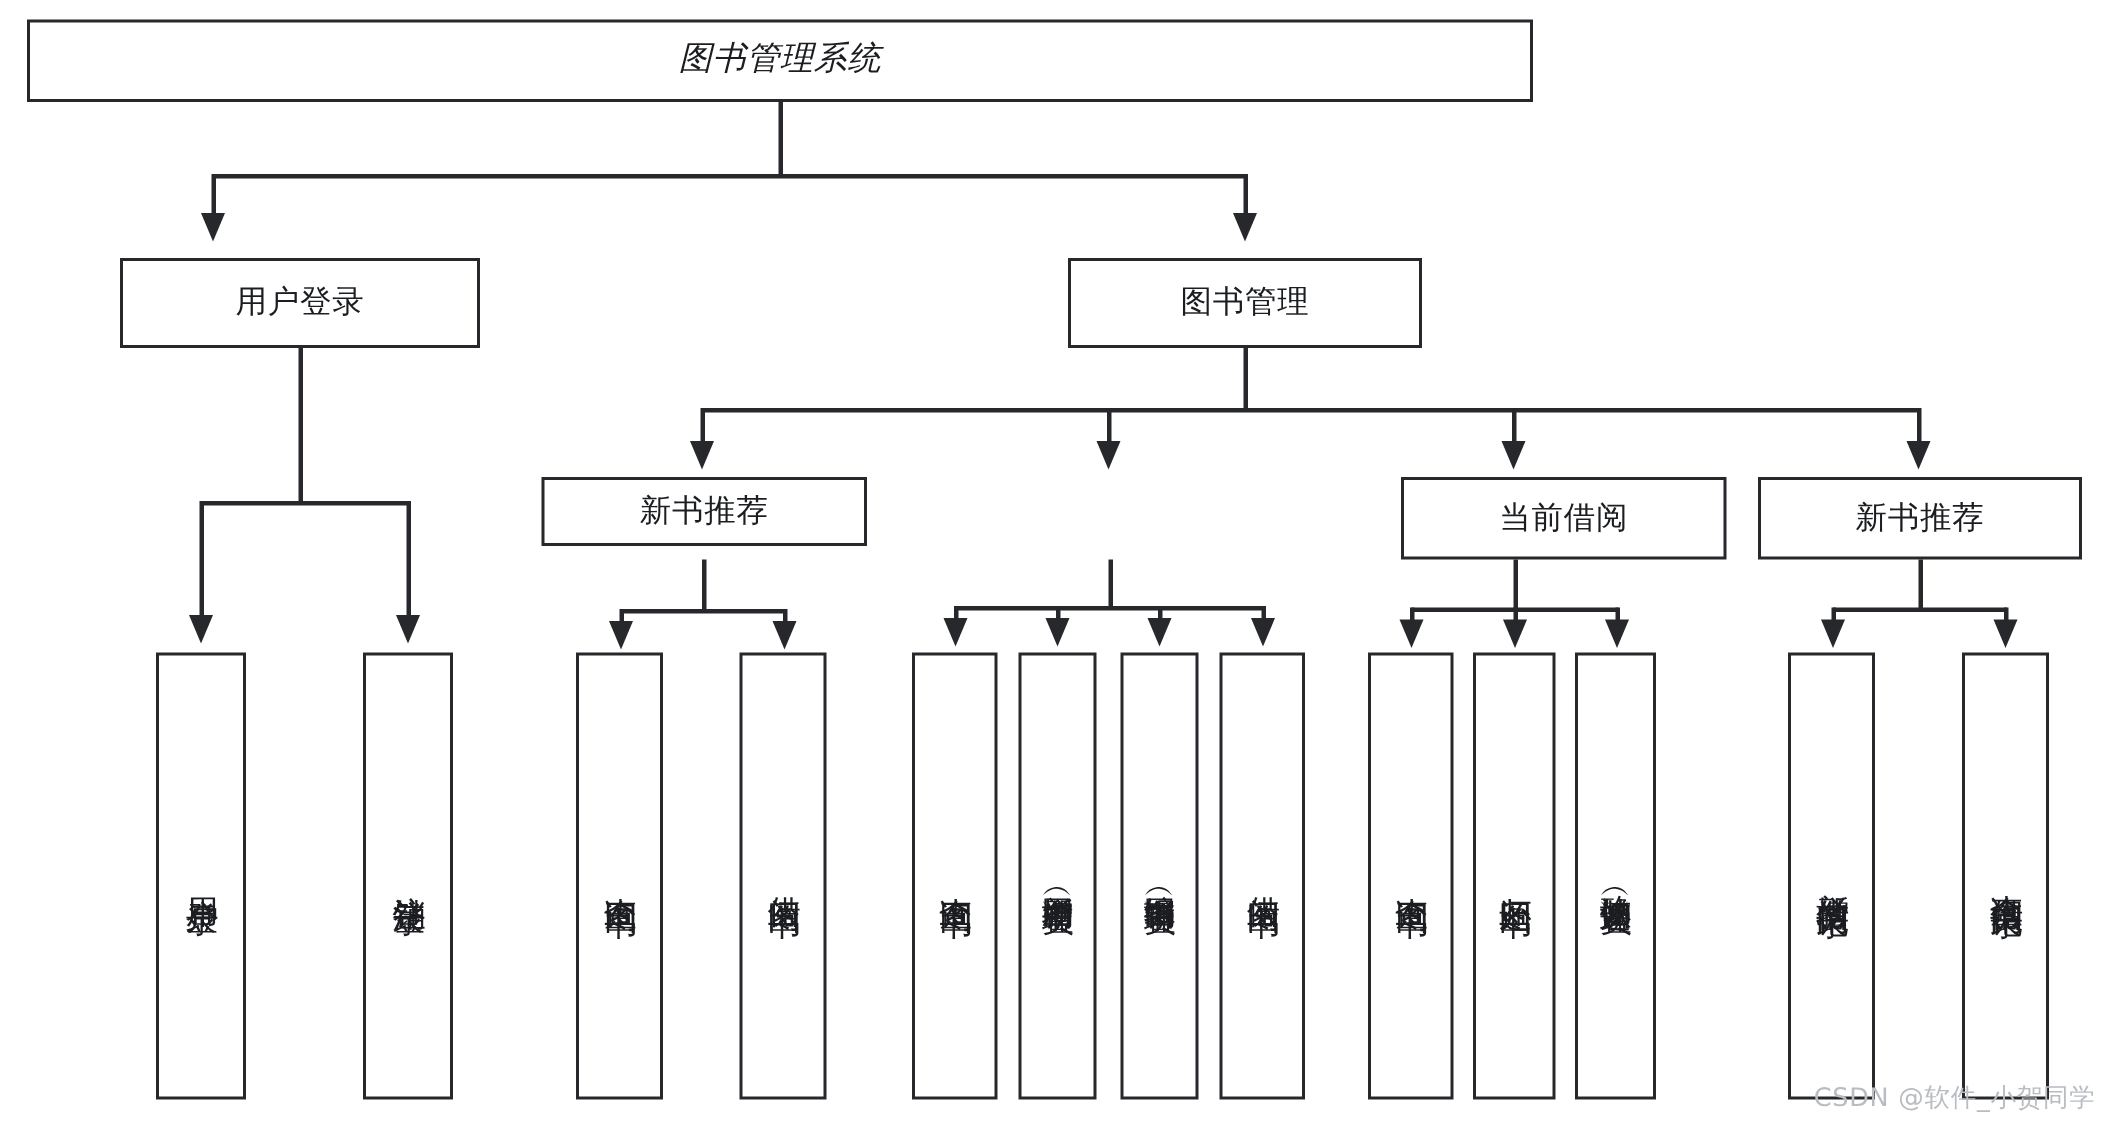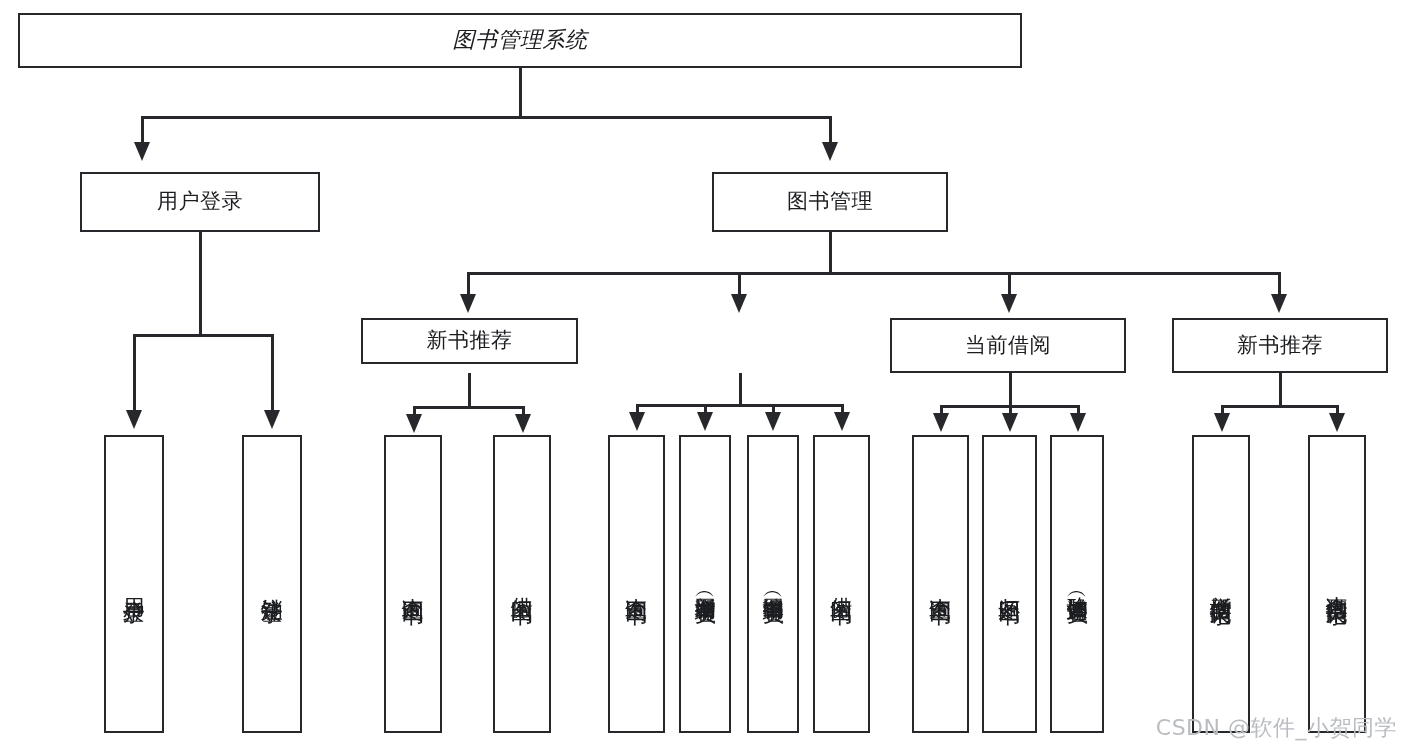--- a/index.html
+++ b/index.html
@@ -58,21 +58,21 @@
     width: 0;
     height: 0;
     border-left: 8px solid transparent;
     border-right: 8px solid transparent;
     border-top: 19px solid #26282b;
   }
   .watermark {
     position: absolute;
     right: 8px;
     bottom: 4px;
-    font-size: 22px;
+    font-size: 17px;
     color: #b9bcc1;
     letter-spacing: 0.5px;
     white-space: nowrap;
   }
 </style>
 </head>
 <body>
 
 <div id="canvas">
 
@@ -110,21 +110,21 @@
   <div class="edge v" style="left:738px; top:272px; height:24px;"></div>
   <div class="arrow" style="left:731px; top:294px;"></div>
   <div class="edge v" style="left:1008px; top:272px; height:24px;"></div>
   <div class="arrow" style="left:1001px; top:294px;"></div>
   <div class="edge v" style="left:1278px; top:272px; height:24px;"></div>
   <div class="arrow" style="left:1271px; top:294px;"></div>
 
   <div class="node horizontal" style="left:361px; top:318px; width:217px; height:46px;">
     <span>新书推荐</span>
   </div>
-  <div class="node horizontal" style="left:890px; top:318px; width:236px; height:55px;">
+  <div class="node horizontal" style="left:934px; top:318px; width:217px; height:55px;">
     <span>当前借阅</span>
   </div>
   <div class="node horizontal" style="left:1172px; top:318px; width:216px; height:55px;">
     <span>新书推荐</span>
   </div>
 
   <div class="edge v" style="left:468px; top:373px; height:35px;"></div>
   <div class="edge h" style="left:414px; top:406px; width:110px;"></div>
   <div class="edge v" style="left:413px; top:406px; height:10px;"></div>
   <div class="arrow" style="left:406px; top:414px;"></div>

